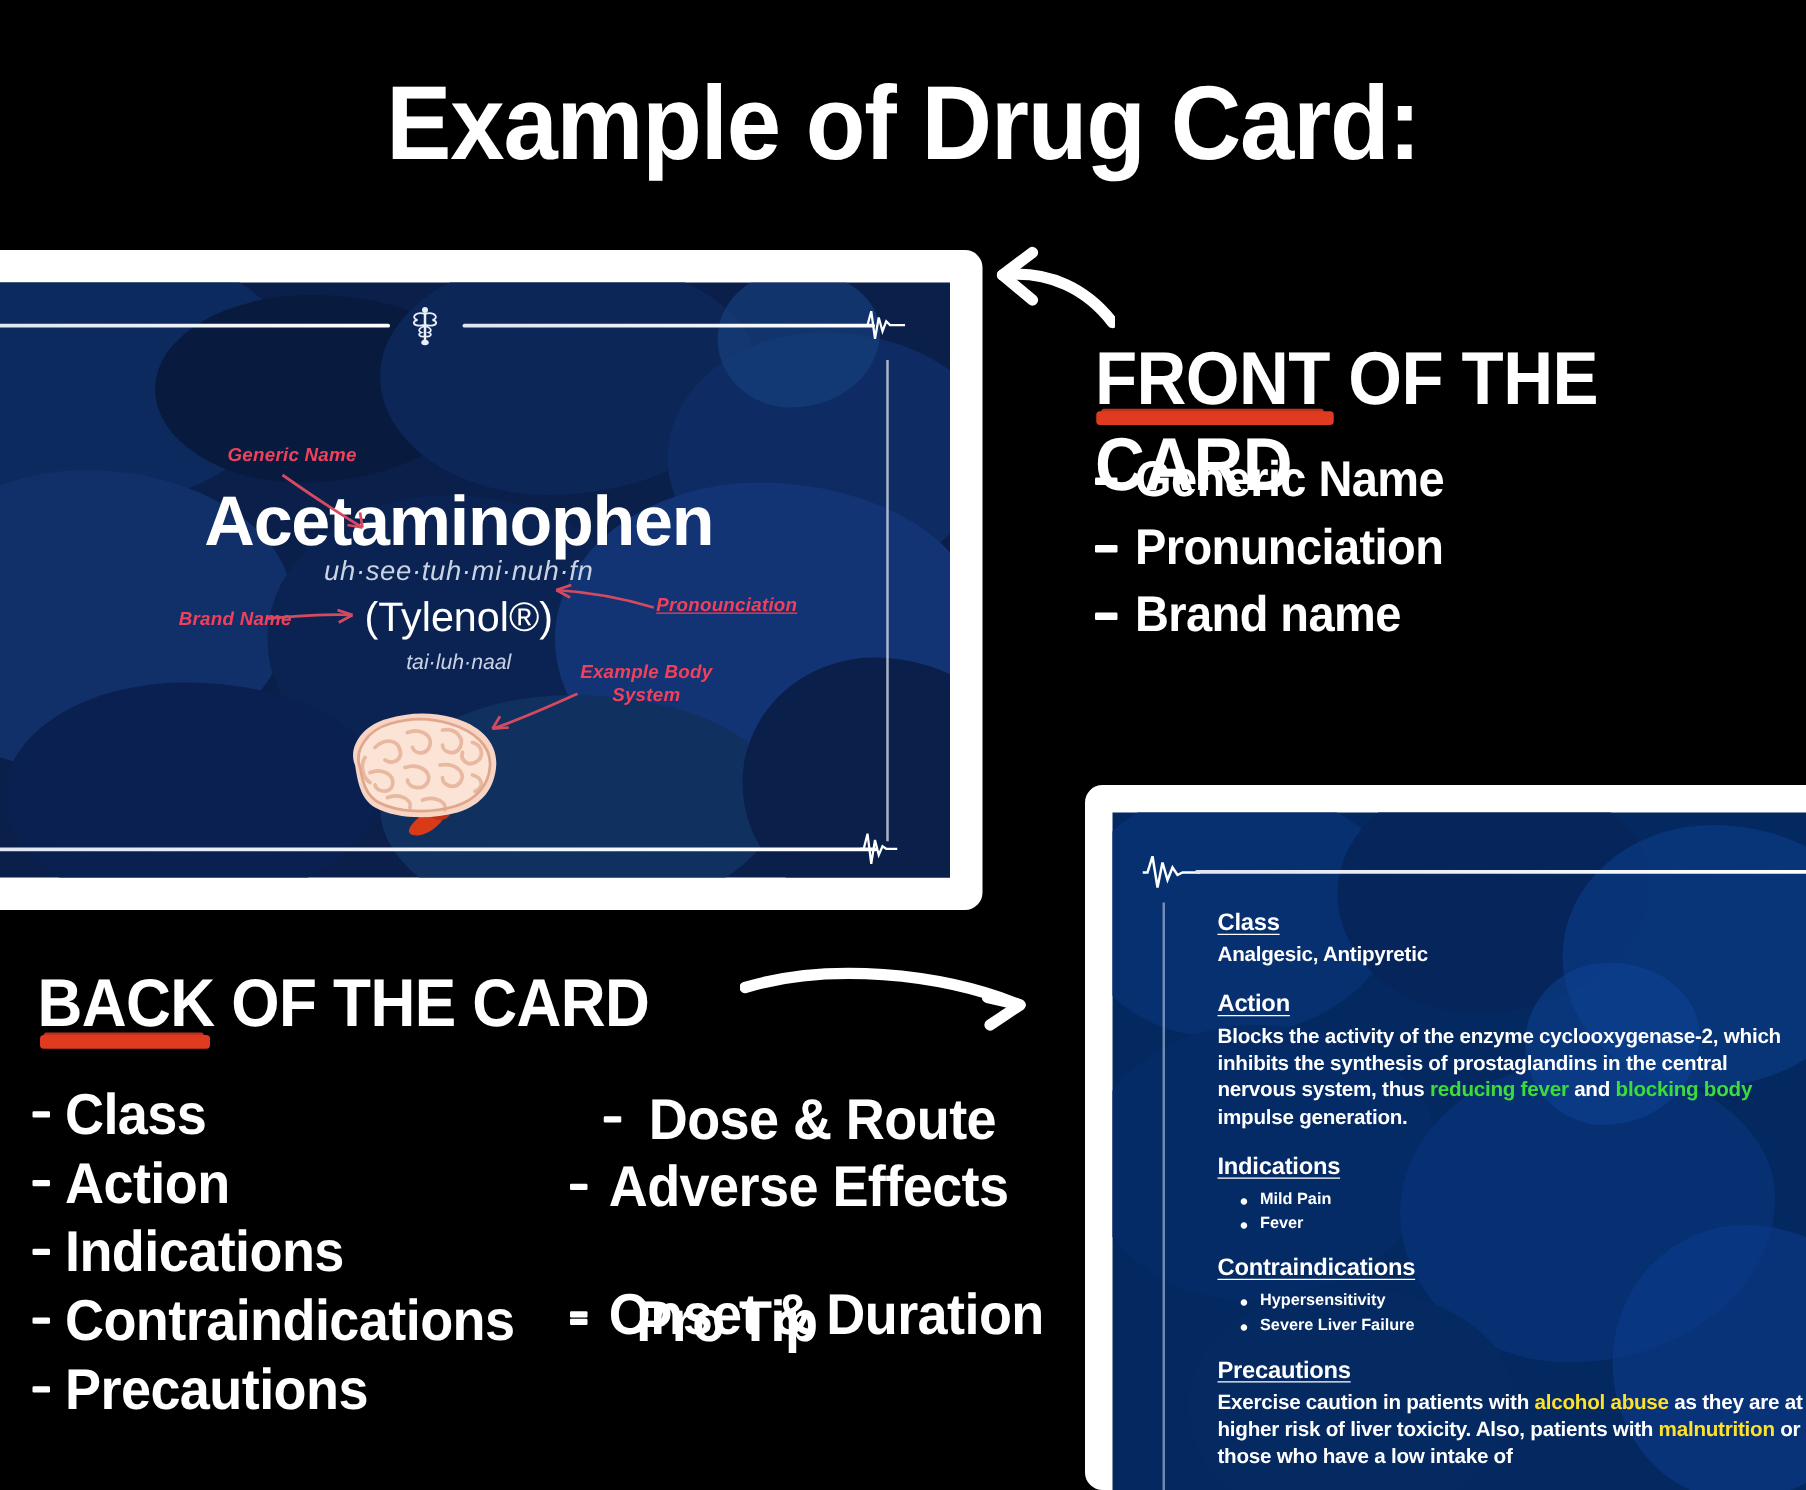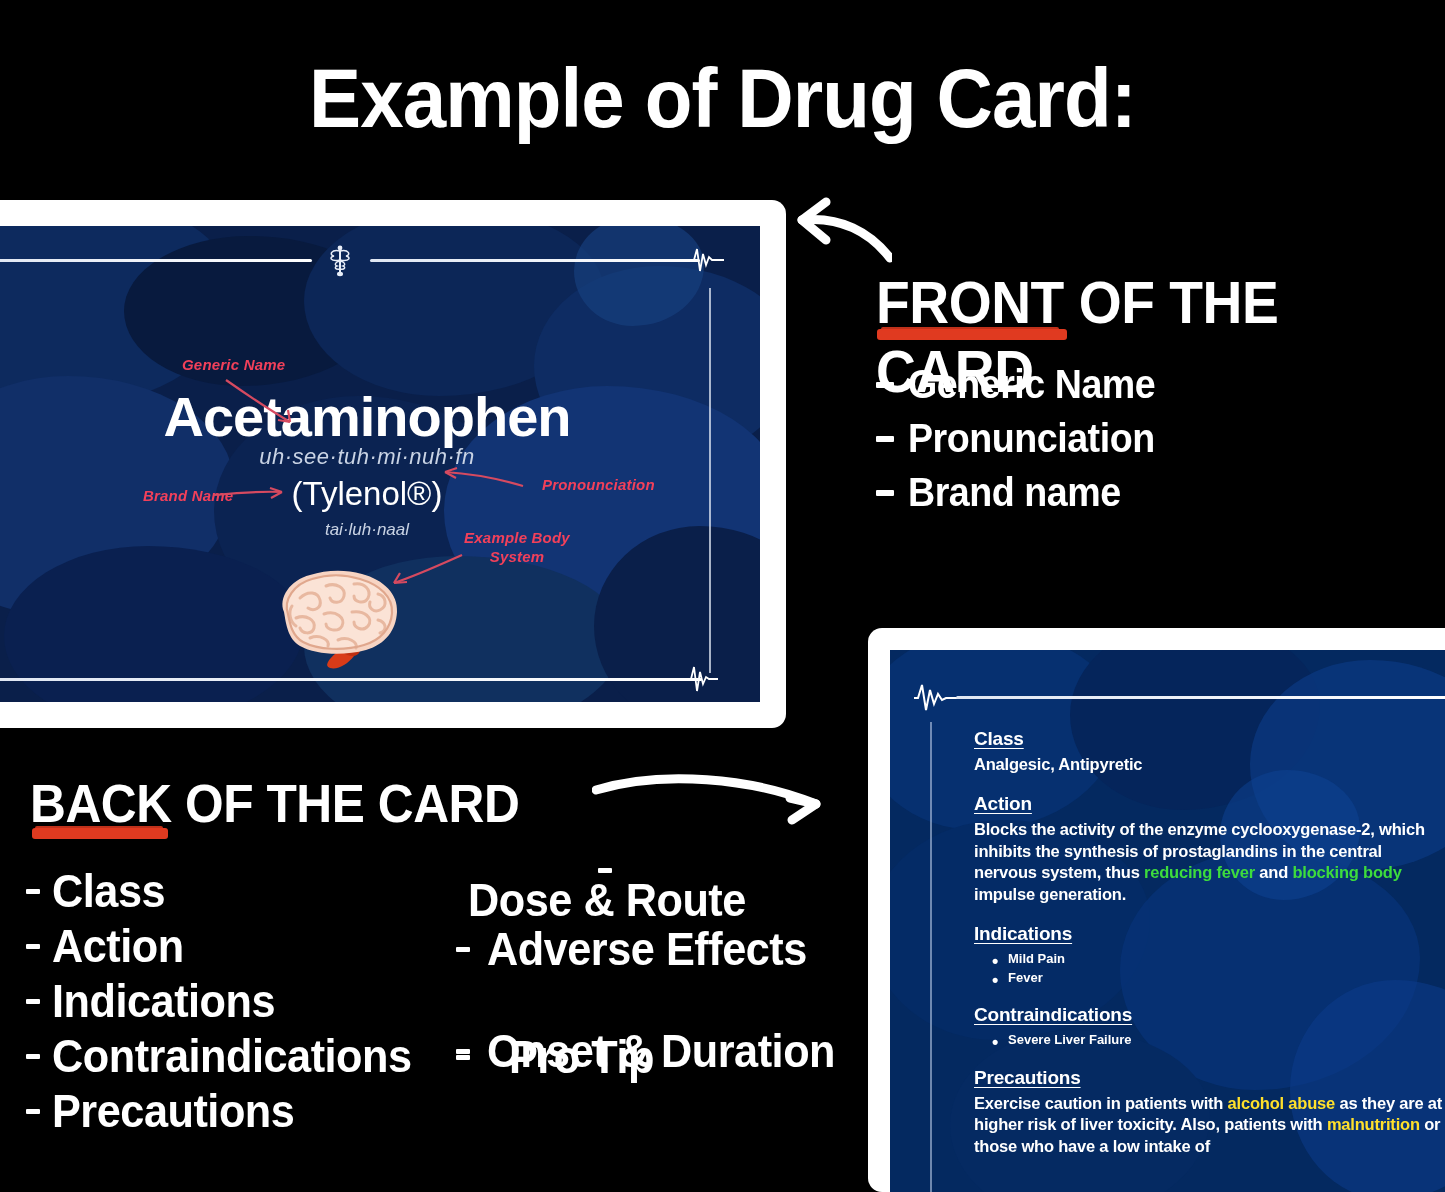--- a/index.html
+++ b/index.html
@@ -195,21 +195,21 @@
       <path d="M22 54 C17 40 28 24 46 19 C62 14 78 14 94 19 C114 25 127 37 126 53
                C125 68 115 80 98 85 C78 91 52 90 37 82 C26 76 24 64 22 54 Z" fill="none" stroke="#e0a78d" stroke-width="2.2"></path>
     </svg>
 
     <div class="anno" style="left:208px;top:130px;">Generic Name</div>
     <svg class="arrow-svg" style="left:250px;top:152px;" width="92" height="52" viewBox="0 0 92 52">
       <path d="M2 2 C22 16 46 32 66 44" stroke="#d64a60" stroke-width="2.2" fill="none"></path>
       <path d="M66 44 L54 42 M66 44 L64 32" stroke="#d64a60" stroke-width="2.2" fill="none"></path>
     </svg>
 
-    <div class="anno" style="left:568px;top:250px;">Pronounciation</div>
+    <div class="anno" style="left:551px;top:250px;text-decoration:underline;">Pronounciation</div>
     <svg class="arrow-svg" style="left:467px;top:240px;" width="84" height="26" viewBox="0 0 84 26">
       <path d="M82 20 C62 14 36 8 4 6" stroke="#d64a60" stroke-width="2.2" fill="none"></path>
       <path d="M4 6 L16 2 M4 6 L15 12" stroke="#d64a60" stroke-width="2.2" fill="none"></path>
     </svg>
 
     <div class="anno" style="left:169px;top:261px;">Brand Name</div>
     <svg class="arrow-svg" style="left:240px;top:259px;" width="72" height="18" viewBox="0 0 72 18">
       <path d="M0 10 C22 8 48 6 68 7" stroke="#d64a60" stroke-width="2.2" fill="none"></path>
       <path d="M68 7 L56 3 M68 7 L57 13" stroke="#d64a60" stroke-width="2.2" fill="none"></path>
     </svg>
@@ -267,21 +267,21 @@
   </div>
   <div class="bullet-item" style="left:26px;top:1029px;">
     <span class="dash" style="width:14px;height:5px;margin-right:12px;"></span>
     <span class="bullet-text" style="font-size:46px;">Contraindications</span>
   </div>
   <div class="bullet-item" style="left:26px;top:1084px;">
     <span class="dash" style="width:14px;height:5px;margin-right:12px;"></span>
     <span class="bullet-text" style="font-size:46px;">Precautions</span>
   </div>
 
-  <div class="bullet-item" style="left:468px;top:868px;flex-direction:column;">
+  <div class="bullet-item" style="left:483px;top:868px;">
     <span class="dash" style="width:14px;height:5px;margin-right:22px;"></span>
     <span class="bullet-text" style="font-size:46px;">Dose &amp; Route</span>
   </div>
   <div class="bullet-item" style="left:456px;top:922px;">
     <span class="dash" style="width:14px;height:5px;margin-right:17px;"></span>
     <span class="bullet-text" style="font-size:46px;">Adverse Effects</span>
   </div>
   <div class="bullet-item" style="left:456px;top:976px;margin-top:48px;">
     <span class="dash" style="width:14px;height:5px;margin-right:17px;"></span>
     <span class="bullet-text" style="font-size:46px;">Onset &amp; Duration</span>
@@ -330,20 +330,21 @@
       <div class="bc-h">Indications</div>
       <ul class="bc-list">
         <li>Mild Pain</li>
         <li>Fever</li>
       </ul>
 
       <div class="bc-gap"></div>
 
       <div class="bc-h">Contraindications</div>
       <ul class="bc-list">
+        <li>Hypersensitivity</li>
         <li>Severe Liver Failure</li>
       </ul>
 
       <div class="bc-gap"></div>
 
       <div class="bc-h">Precautions</div>
       <div class="bc-p">
         <span>Exercise caution in patients with </span><span class="hl-yellow">alcohol abuse</span><span> as they are at higher risk of liver toxicity. Also, patients with </span><span class="hl-yellow">malnutrition</span><span> or those who have a low intake of</span>
       </div>
 

